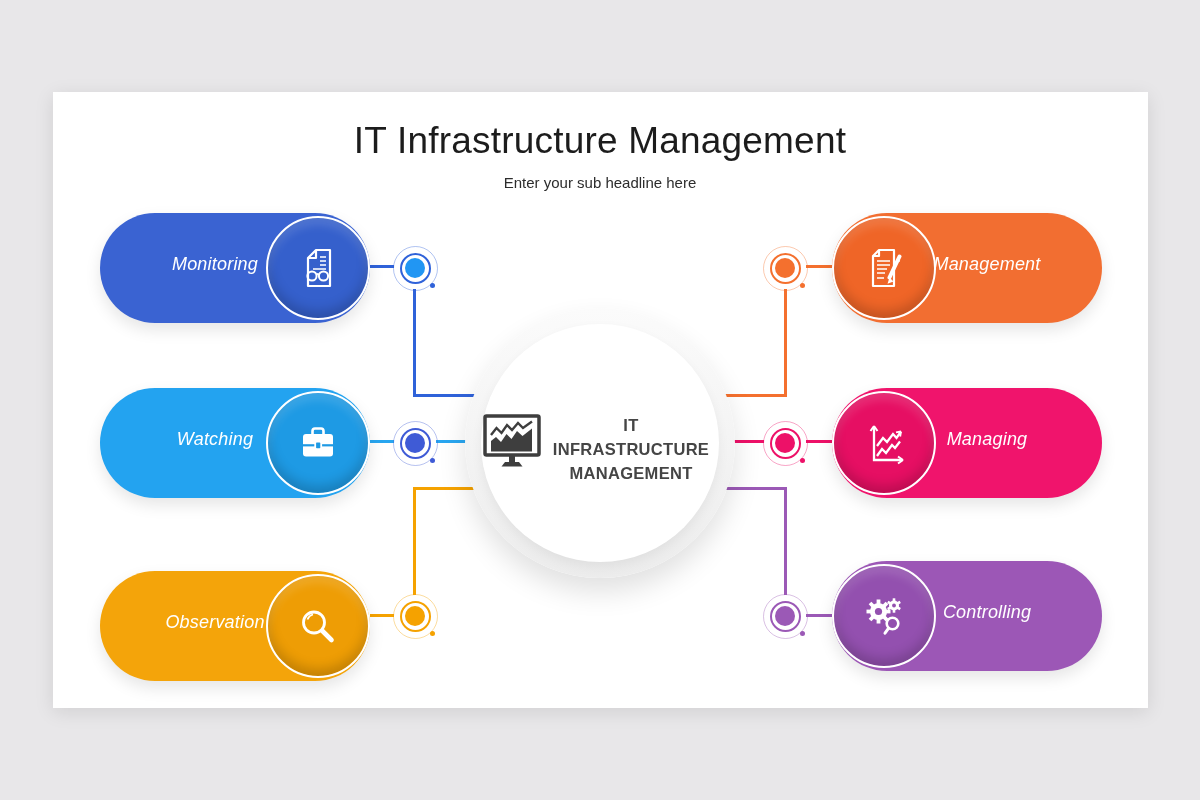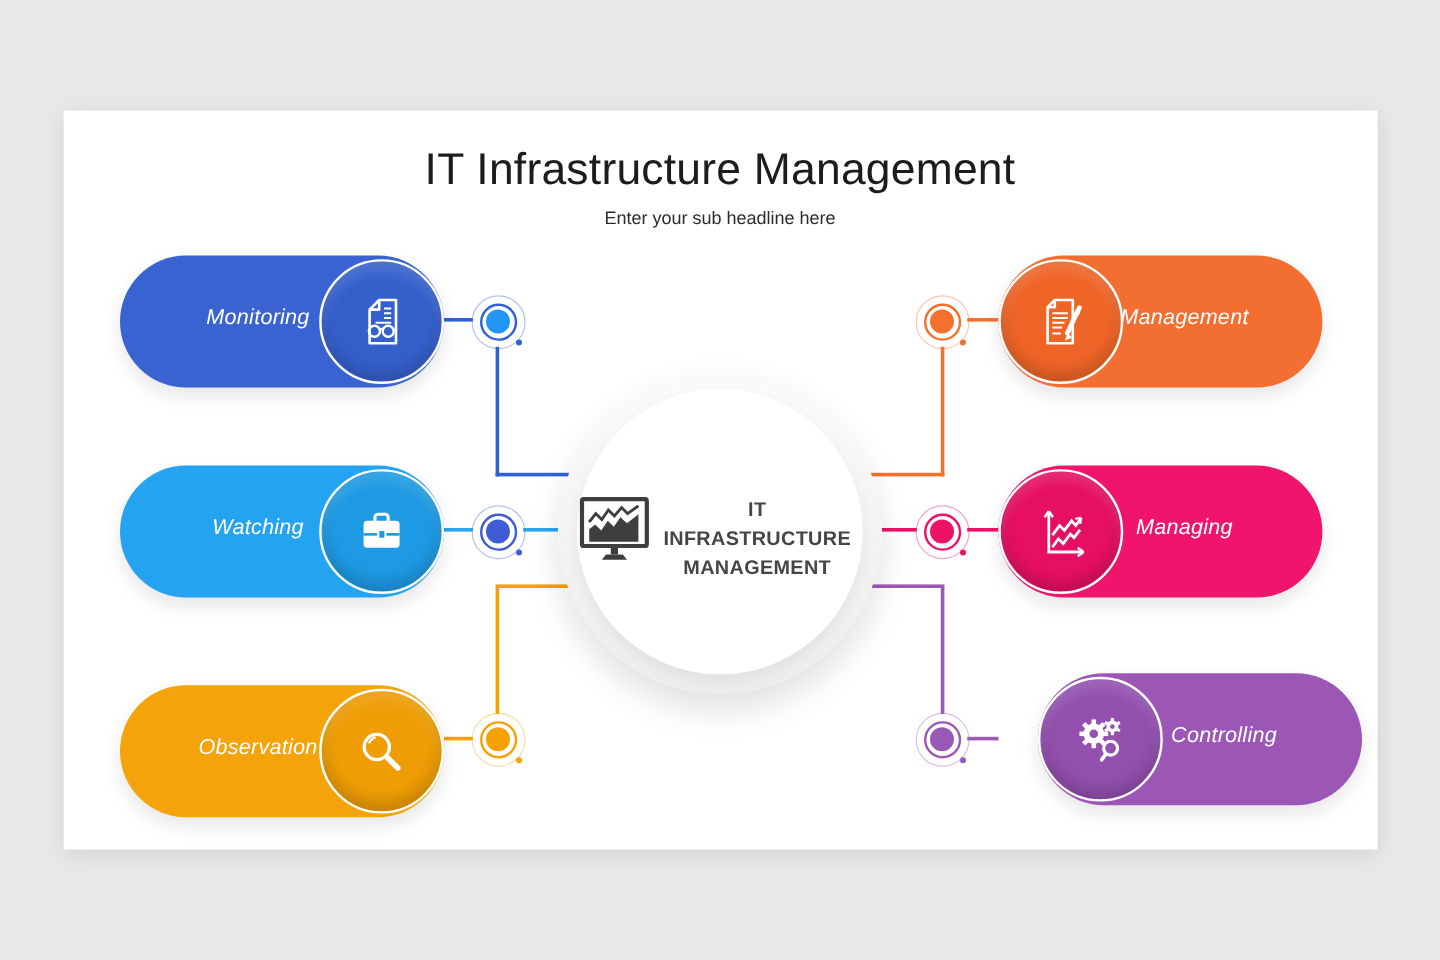--- a/index.html
+++ b/index.html
@@ -55,21 +55,21 @@
     display:flex;align-items:center;justify-content:center;
   }
   .pill.side-left  .icon-circle{right:0;}
   .pill.side-right .icon-circle{left:0;}
 
   #pill-monitoring {left:100px;top:213px;}
   #pill-managing   {left:100px;top:388px;}
   #pill-observation{left:100px;top:571px;}
   #pill-reporting  {left:832px;top:213px;}
   #pill-watching   {left:832px;top:388px;}
-  #pill-controlling{left:865px;top:561px;}
+  #pill-controlling{left:832px;top:561px;}
 
   
   .node{position:absolute;width:46px;height:46px;z-index:4;}
   .node .ring-outer{
     position:absolute;left:0.5px;top:0.5px;width:45px;height:45px;border-radius:50%;
     box-sizing:border-box;border:1.5px solid var(--ring);opacity:0.38;
   }
   .node .ring-inner{
     position:absolute;left:7.5px;top:7.5px;width:31px;height:31px;border-radius:50%;
     box-sizing:border-box;border:2px solid var(--ring);background:#ffffff;

